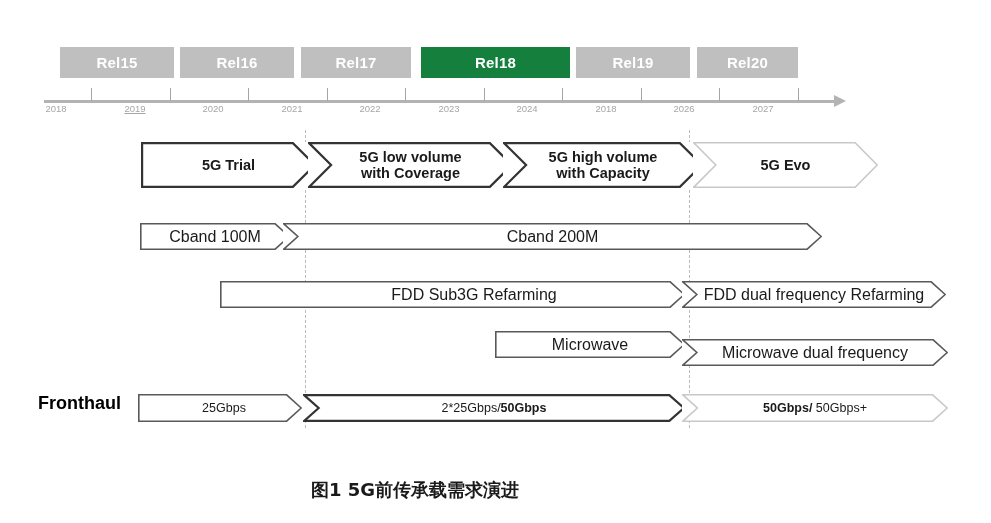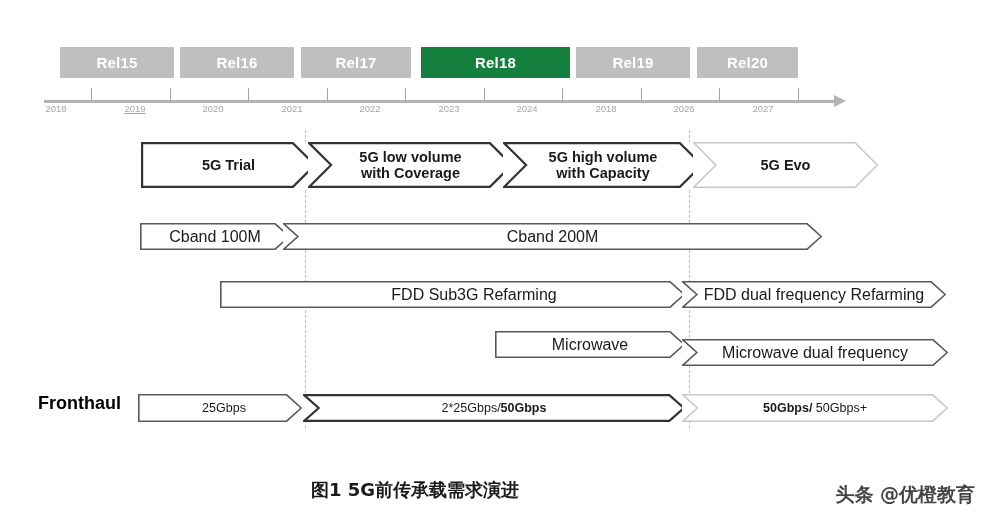--- a/index.html
+++ b/index.html
@@ -255,14 +255,13 @@
           <path d="M 0.8 0.8 L 15.360000000000001 14 L 0.8 27.2 L 250.64 27.2 L 265.2 14 L 250.64 0.8 Z" fill="#ffffff" stroke="#c8c8c8" stroke-width="1.6" stroke-linejoin="miter"></path>
         </svg>
         <span class="lbl"><span class="bold-seg">50Gbps/</span><span> 50Gbps+</span></span>
       </div>
     </div>
 
   <div class="fronthaul-label">Fronthaul</div>
 
   <div class="caption">图1  5G前传承载需求演进</div>
 
-  <div class="watermark">头条 @优橙教育</div>
 </div>
 
 </body></html>

